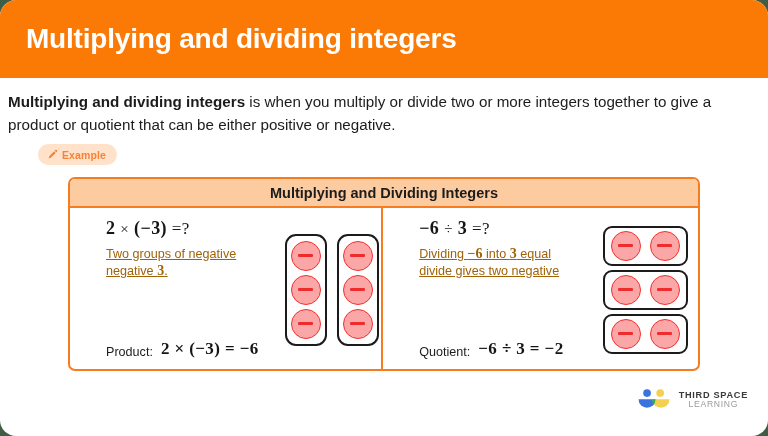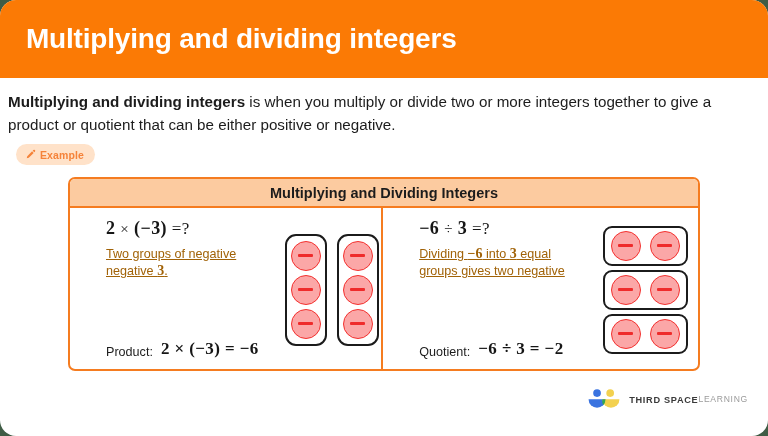--- a/index.html
+++ b/index.html
@@ -53,21 +53,21 @@
     width: 712px;
     font-size: 15.2px;
     line-height: 23px;
     color: #1c1c1c;
   }
   .intro b { font-weight: bold; }
 
   
   .example-badge {
     position: absolute;
-    left: 16px;
+    left: 38px;
     top: 144px;
     height: 21px;
     display: inline-flex;
     align-items: center;
     gap: 4px;
     padding: 0 11px 0 9px;
     background: #ffe2c9;
     border-radius: 11px;
   }
   .example-badge .pencil {
@@ -240,21 +240,21 @@
     position: absolute;
     right: 20px;
     bottom: 24px;
     display: flex;
     align-items: center;
     gap: 8px;
   }
   .logo-mark { width: 34px; height: 24px; display: block; }
   .logo-text {
     display: flex;
-    flex-direction: row;
+    flex-direction: column;
     line-height: 1.12;
   }
   .logo-line1 {
     font-size: 9.2px;
     font-weight: bold;
     color: #3a3a3a;
     letter-spacing: 0.7px;
   }
   .logo-line2 {
     font-size: 8.6px;
@@ -341,21 +341,21 @@
       <div class="panel panel-right">
         <div class="panel-text">
           <div class="eq-main">
             <span>−6</span>
             <span class="op">÷</span>
             <span>3</span>
             <span class="q">=?</span>
           </div>
           <div class="desc">
             <span>Dividing </span><span class="num">−6</span><span> into </span><span class="num">3</span><span> equal</span><br>
-            <span>groups gives two negative</span><br>
+            <span>divide gives two negative</span><br>
           </div>
           <div class="result-line">
             <span class="result-label">Quotient:</span>
             <span class="result-eq">−6 ÷ 3 = −2</span>
           </div>
         </div>
         <div class="counters">
           <div class="counters-rows">
             <div class="group-h">
               <div class="counter">

